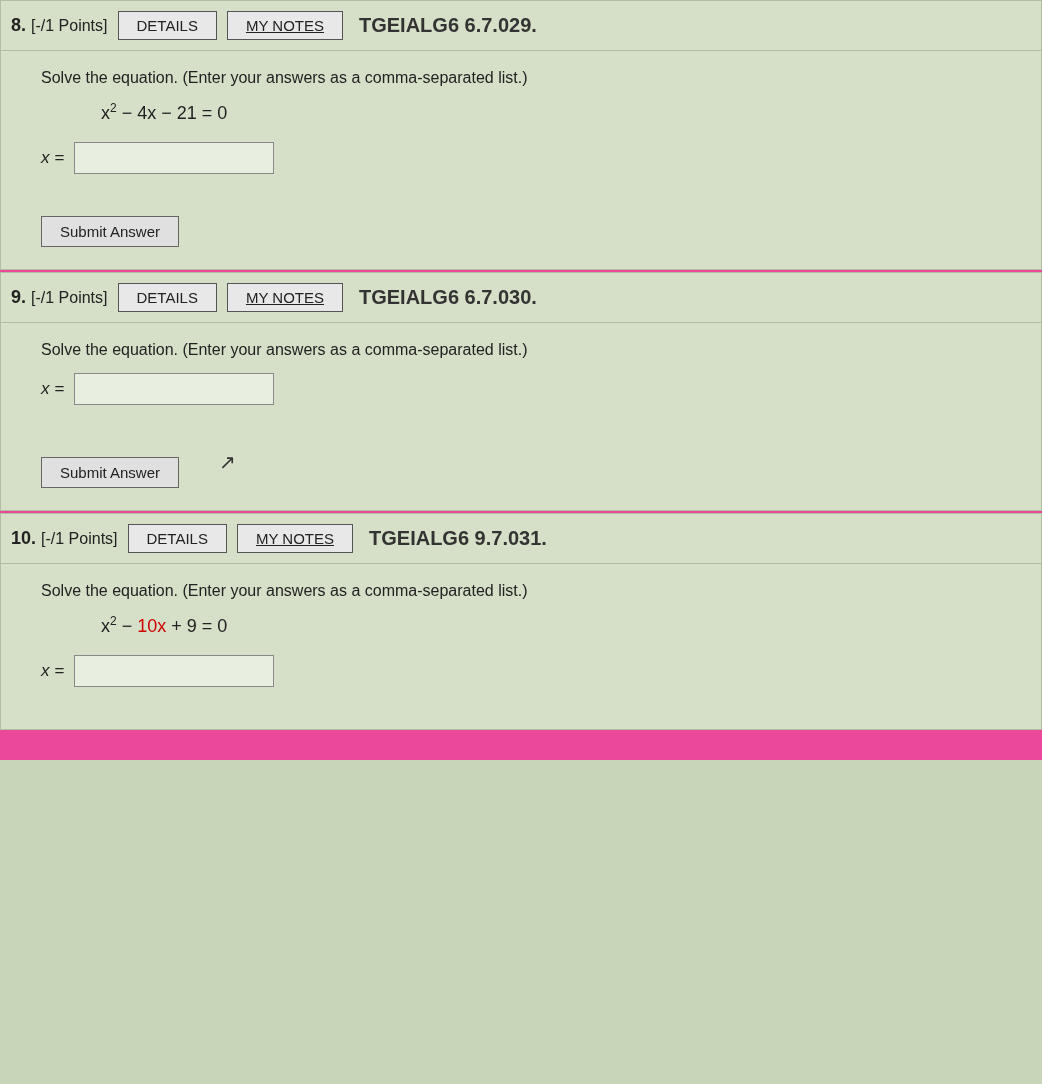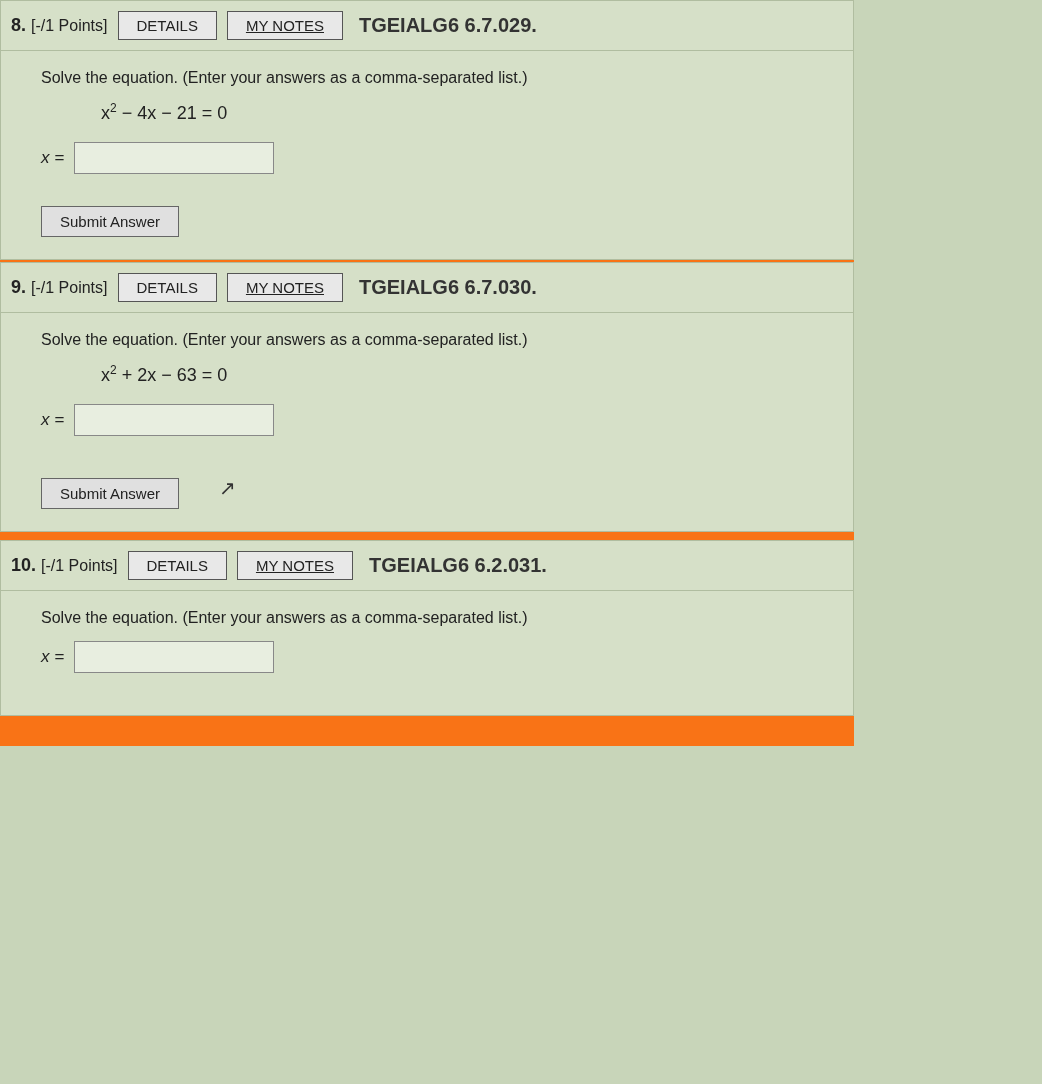--- a/index.html
+++ b/index.html
@@ -12,22 +12,22 @@
       width: 1042px;
       min-height: 1084px;
       background-color: #c8d5b9;
       font-family: Arial, sans-serif;
       font-size: 16px;
       color: #222;
       padding: 0;
     }
 
     .page-wrapper {
-      width: 854px;
-      background-color: #f97316;
+      width: 1042px;
+      background-color: #ec4899;
       padding: 0 0 30px 0;
     }
 
     .question-block {
       background-color: #d6e0c8;
       border: 1px solid #b0bda0;
       margin: 0 0 0 0;
       padding: 0;
     }
 
@@ -117,21 +117,21 @@
     }
 
     .submit-btn {
       border: 1px solid #666;
       background-color: #e0e0e0;
       padding: 6px 18px;
       font-size: 15px;
       cursor: pointer;
       color: #222;
       display: inline-block;
-      margin-top: 12px;
+      margin-top: 22px;
     }
 
     .cursor-icon {
       display: inline-block;
       margin-left: 20px;
       font-size: 20px;
       color: #333;
     }
   </style>
 </head>
@@ -167,46 +167,46 @@
       <span class="question-number">
         <span>9.</span>
         <span style="font-weight:normal; font-size:16px;">[-/1 Points]</span>
       </span>
       <button class="btn-details">DETAILS</button>
       <button class="btn-my-notes">MY NOTES</button>
       <span class="question-code">TGEIALG6 6.7.030.</span>
     </div>
     <div class="question-body">
       <p class="question-instruction">Solve the equation. (Enter your answers as a comma-separated list.)</p>
-      <div class="equation">
-        x<sup>2</sup> + 2x − 63 = 0
-      </div>
       <div class="answer-row">
         <span class="x-label">x =</span>
         <input type="text" class="answer-input" value="" style="">
       </div>
       <div style="margin-top: 30px; display:flex; align-items:center; gap:20px;">
         <button class="submit-btn">Submit Answer</button>
         <span class="cursor-icon">↗</span>
       </div>
     </div>
   </div>
 
-  <div class="question-block" style="margin-top: 8px;">
+  <div class="question-block" style="margin-top: 2px;">
     <div class="question-header">
       <span class="question-number">
         <span>10.</span>
         <span style="font-weight:normal; font-size:16px;">[-/1 Points]</span>
       </span>
       <button class="btn-details">DETAILS</button>
       <button class="btn-my-notes">MY NOTES</button>
-      <span class="question-code">TGEIALG6 6.2.031.</span>
+      <span class="question-code">TGEIALG6 9.7.031.</span>
     </div>
     <div class="question-body">
       <p class="question-instruction">Solve the equation. (Enter your answers as a comma-separated list.)</p>
+      <div class="equation">
+        x<sup>2</sup> − <span style="color:#cc0000;">10x</span> + 9 = 0
+      </div>
       <div class="answer-row">
         <span class="x-label">x =</span>
         <input type="text" class="answer-input" value="" style="">
       </div>
     </div>
   </div>
 
 </div>
 
 </body></html>

